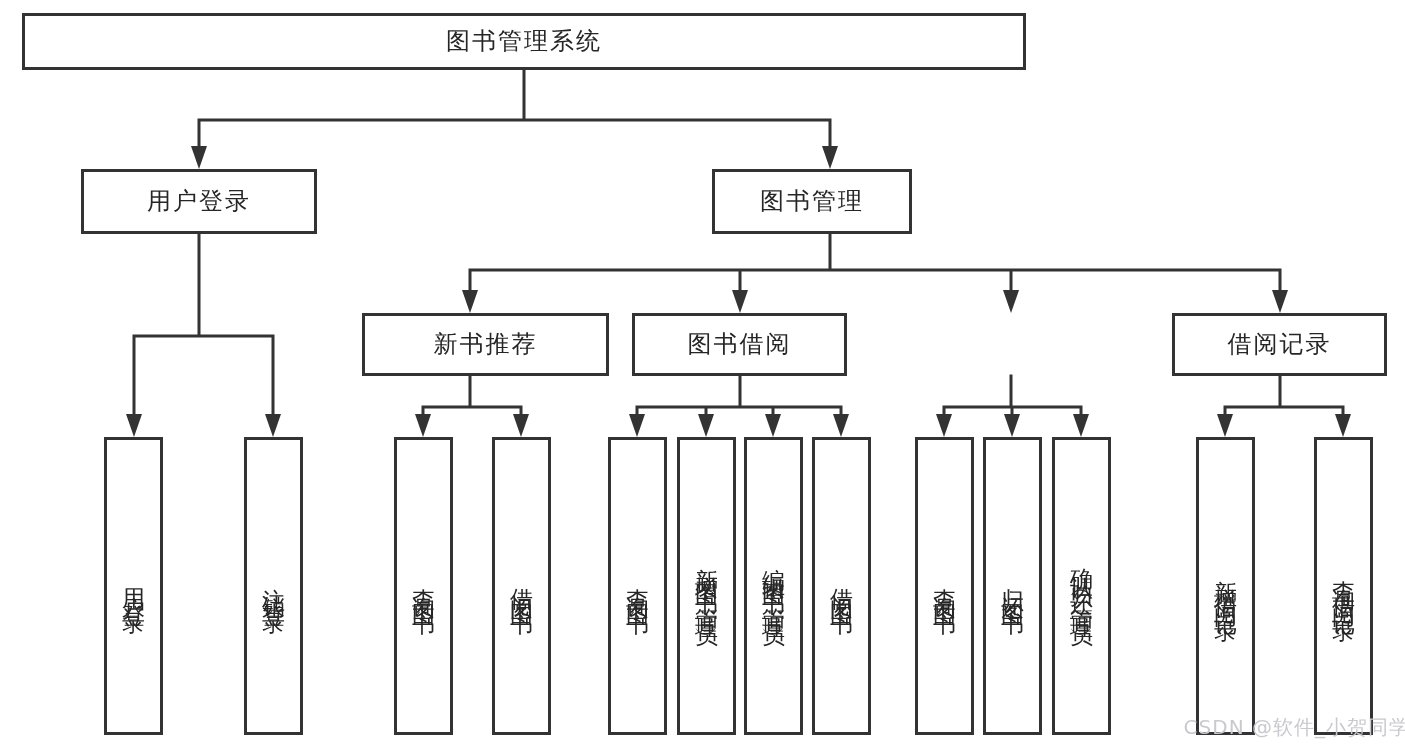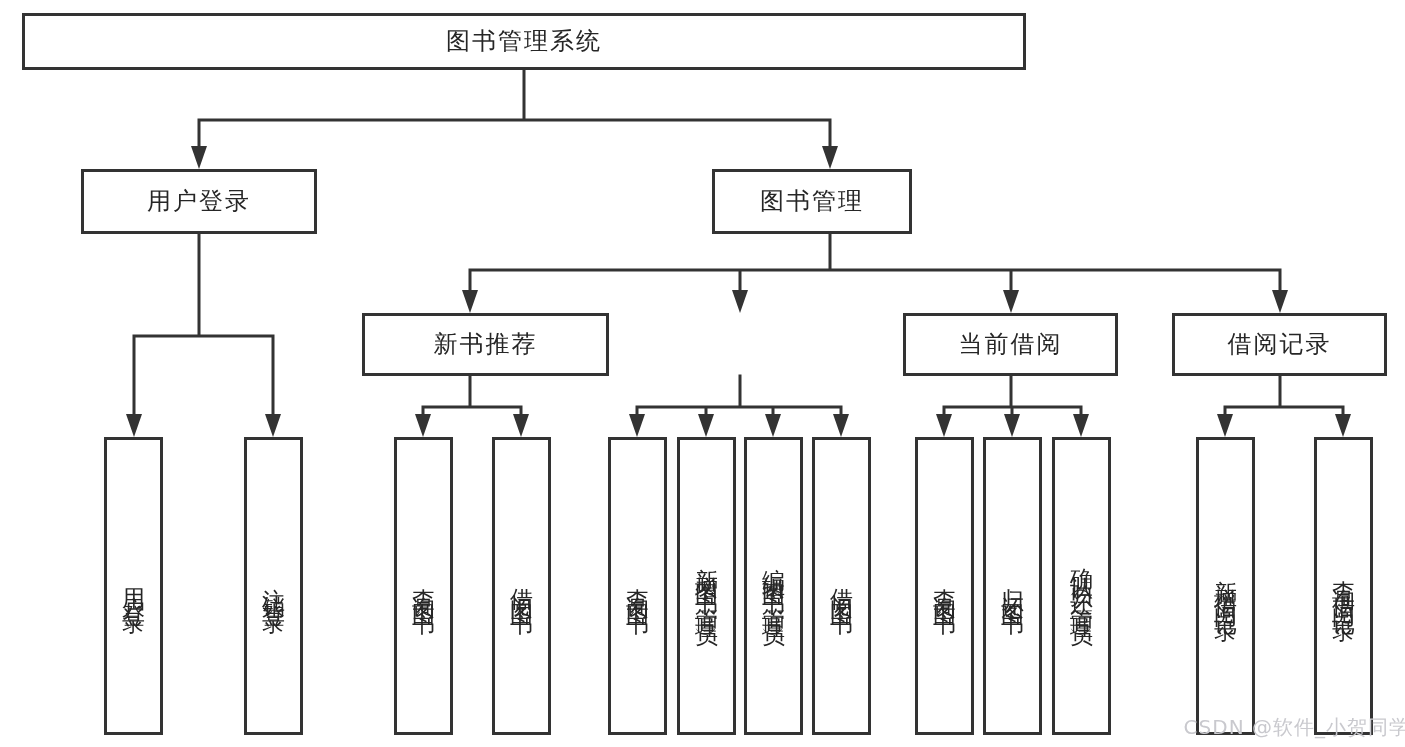--- a/index.html
+++ b/index.html
@@ -68,22 +68,22 @@
   <div class="node" style="left:81px;top:169px;width:236px;height:65px">
     <span class="lbl">用户登录</span>
   </div>
   <div class="node" style="left:712px;top:169px;width:200px;height:65px">
     <span class="lbl">图书管理</span>
   </div>
 
   <div class="node" style="left:362px;top:313px;width:247px;height:63px">
     <span class="lbl">新书推荐</span>
   </div>
-  <div class="node" style="left:903px;top:313px;width:215px;height:63px">
-    <span class="lbl">当前借阅</span>
+  <div class="node" style="left:632px;top:313px;width:215px;height:63px">
+    <span class="lbl">图书借阅</span>
   </div>
   <div class="node" style="left:1172px;top:313px;width:215px;height:63px">
     <span class="lbl">借阅记录</span>
   </div>
 
   <div class="node leaf" style="left:104px;top:437px;width:59px;height:298px">
     <span class="lbl">用户登录</span>
   </div>
   <div class="node leaf" style="left:244px;top:437px;width:59px;height:298px">
     <span class="lbl">注销登录</span>

